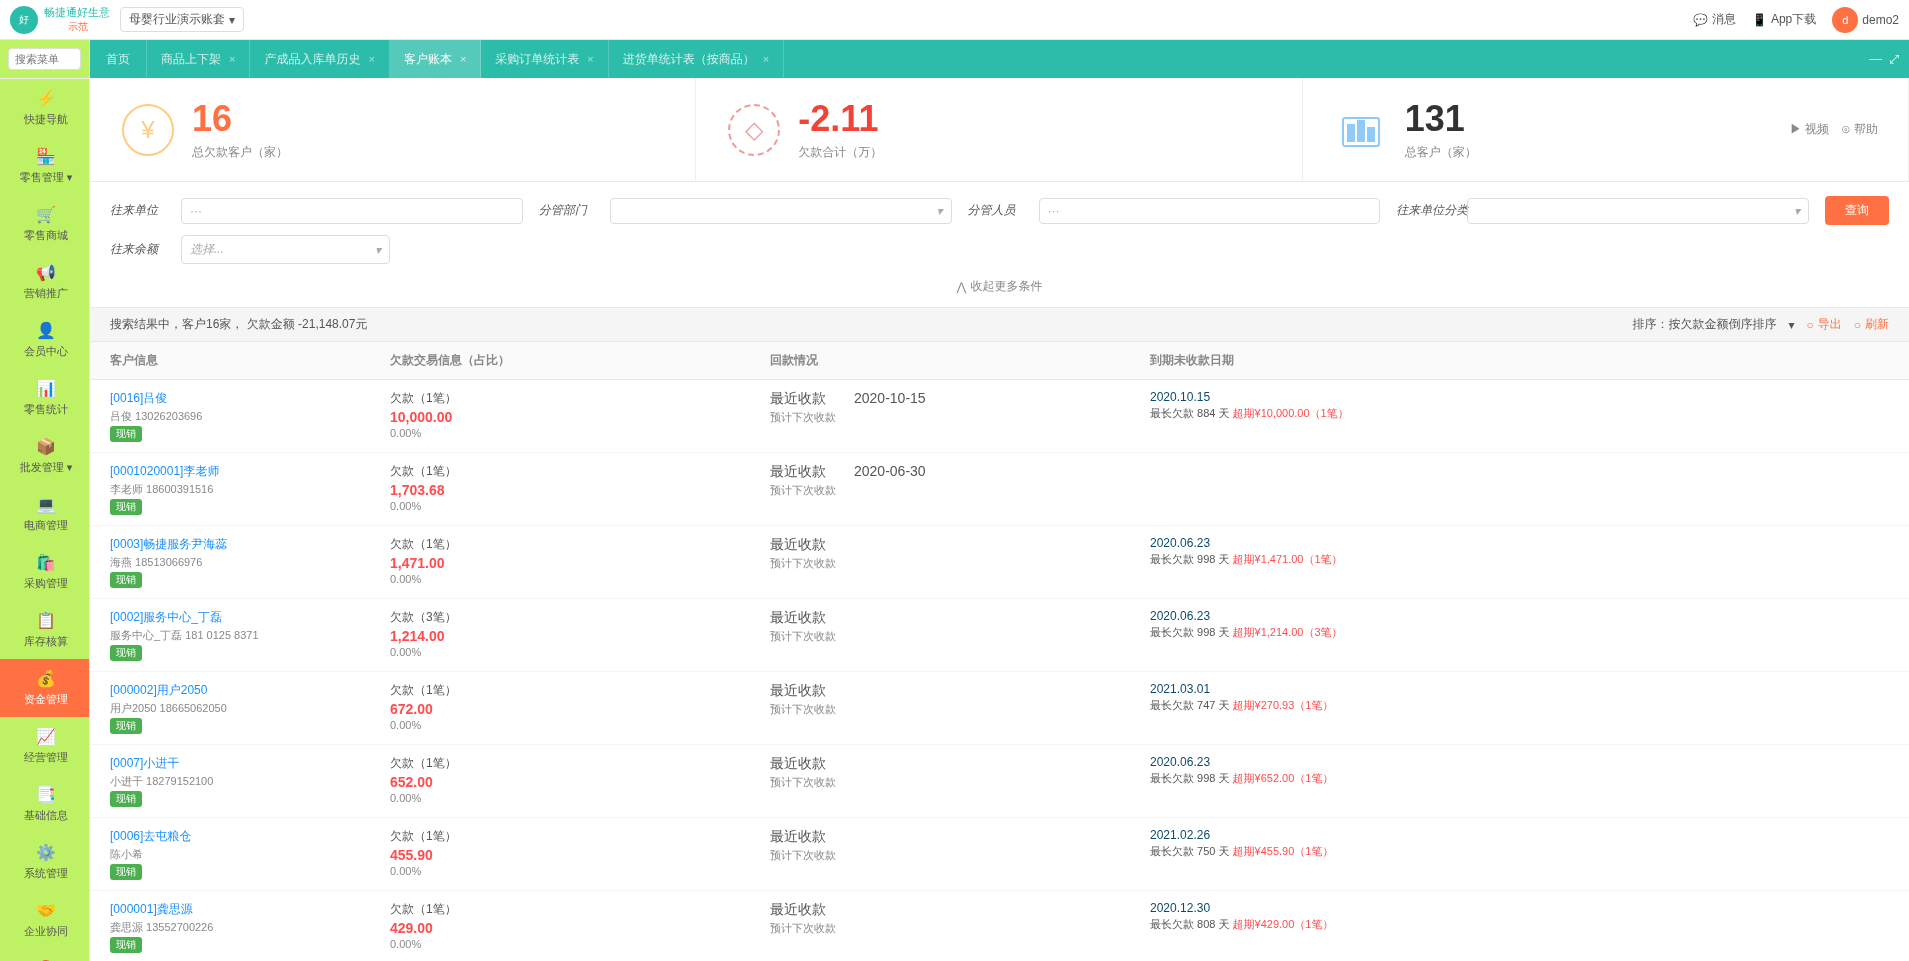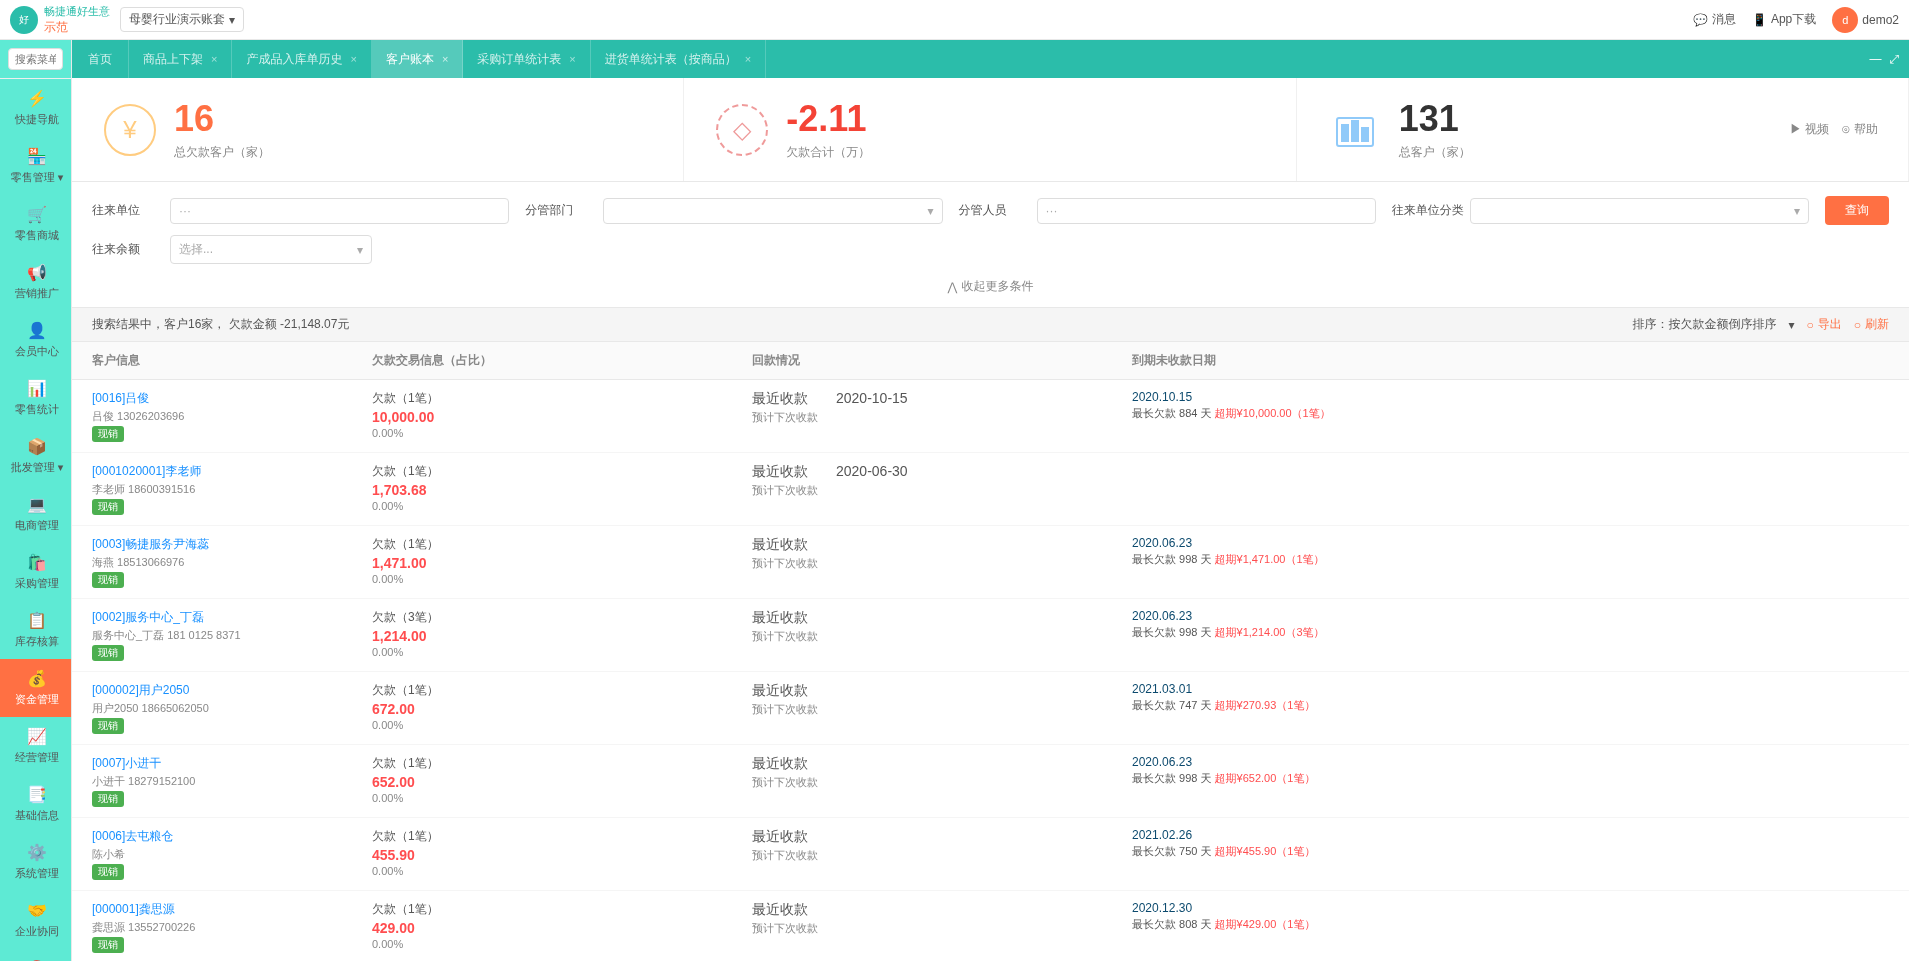--- a/index.html
+++ b/index.html
@@ -2,21 +2,21 @@
 <html><head>
   <meta charset="utf-8">
   <style>
     * { box-sizing: border-box; margin: 0; padding: 0; }
     body { font-family: 'Microsoft YaHei', Arial, sans-serif; font-size: 12px; background: #f5f5f5; color: #333; overflow: hidden; }
 
     
     .app-container { display: flex; flex-direction: column; height: 961px; width: 1909px; }
     .top-bar { display: flex; align-items: center; height: 40px; background: #fff; border-bottom: 1px solid #e8e8e8; padding: 0 10px; }
     .main-area { display: flex; flex: 1; overflow: hidden; }
-    .sidebar { width: 72px; background: #5eead4; border-right: 1px solid #e8e8e8; flex-shrink: 0; overflow-y: auto; }
+    .sidebar { width: 90px; background: #bef264; border-right: 1px solid #e8e8e8; flex-shrink: 0; overflow-y: auto; }
     .content-area { flex: 1; display: flex; flex-direction: column; overflow: hidden; }
     .tab-bar { background: #2bbdaa; display: flex; align-items: center; height: 38px; }
     .tab-content { flex: 1; overflow-y: auto; background: #f5f5f5; }
 
     
     .logo-area { display: flex; align-items: center; gap: 6px; min-width: 88px; }
     .logo-icon { width: 28px; height: 28px; background: #2bbdaa; border-radius: 50%; display: flex; align-items: center; justify-content: center; color: white; font-size: 10px; }
     .logo-text { font-size: 11px; color: #2bbdaa; }
     .store-selector { display: flex; align-items: center; gap: 4px; border: 1px solid #ddd; border-radius: 4px; padding: 3px 8px; font-size: 12px; color: #555; cursor: pointer; margin-left: 10px; text-align: right; }
     .top-right { margin-left: auto; display: flex; align-items: center; gap: 16px; }
@@ -49,21 +49,21 @@
     .summary-value.red { color: #f44336; }
     .summary-value.orange { color: #ff7043; }
     .summary-value.dark { color: #333; font-weight: 900; }
     .summary-label { font-size: 12px; color: #888; margin-top: 4px; }
     .summary-text-area { display: flex; flex-direction: column; }
     .card-top-actions { margin-left: auto; display: flex; gap: 12px; align-items: flex-start; font-size: 12px; color: #888; }
 
     
     .filter-area { background: white; padding: 14px 20px 8px; border-bottom: 1px solid #e8e8e8; }
     .filter-row { display: flex; align-items: center; gap: 16px; margin-bottom: 10px; }
-    .filter-field { display: flex; align-items: center; gap: 8px; flex: 1; }
+    .filter-field { display: flex; align-items: center; gap: 1px; flex: 1; font-style: italic; }
     .filter-label { font-size: 12px; color: #555; white-space: nowrap; width: 70px; }
     .filter-input { flex: 1; border: 1px solid #ddd; border-radius: 4px; padding: 5px 8px; font-size: 12px; display: flex; align-items: center; justify-content: space-between; cursor: pointer; }
     .filter-select { flex: 1; border: 1px solid #ddd; border-radius: 4px; padding: 5px 8px; font-size: 12px; display: flex; align-items: center; justify-content: space-between; cursor: pointer; color: #aaa; }
     .btn-query { background: #ff7043; color: white; border: none; border-radius: 4px; padding: 6px 20px; font-size: 12px; cursor: pointer; }
     .collapse-btn { display: flex; align-items: center; justify-content: center; gap: 4px; font-size: 12px; color: #888; cursor: pointer; padding: 4px 0; }
 
     
     .results-bar { background: #f5f5f5; padding: 8px 20px; display: flex; align-items: center; justify-content: space-between; border-bottom: 1px solid #e8e8e8; }
     .results-info { font-size: 12px; color: #555; }
     .results-actions { display: flex; align-items: center; gap: 12px; font-size: 12px; color: #555; }
@@ -102,21 +102,21 @@
 </head>
 <body>
 
 <div class="app-container">
 
   <div class="top-bar">
     <div class="logo-area">
       <div class="logo-icon">好</div>
       <div style="display:flex;flex-direction:column;">
         <span class="logo-text">畅捷通好生意</span>
-        <span style="font-size:12px;color:#ff7043;">示范</span>
+        <span style="font-size:10px;color:#ff7043;margin-left:24px;">示范</span>
       </div>
     </div>
     <div class="store-selector">
       <span>母婴行业演示账套</span>
       <span>▾</span>
     </div>
     <div class="top-right">
       <div class="top-icon-btn">
         <span>💬</span>
         <span>消息</span>

